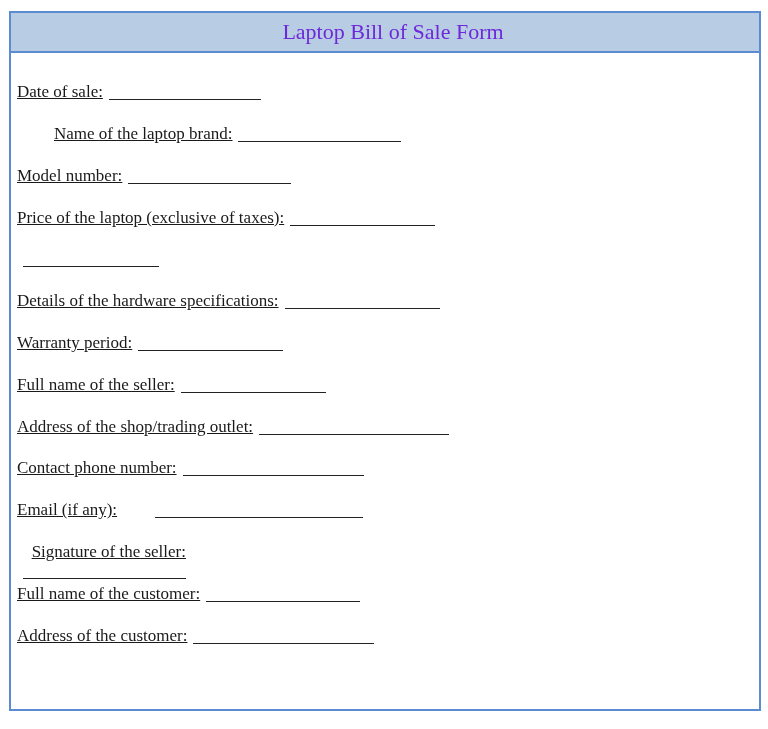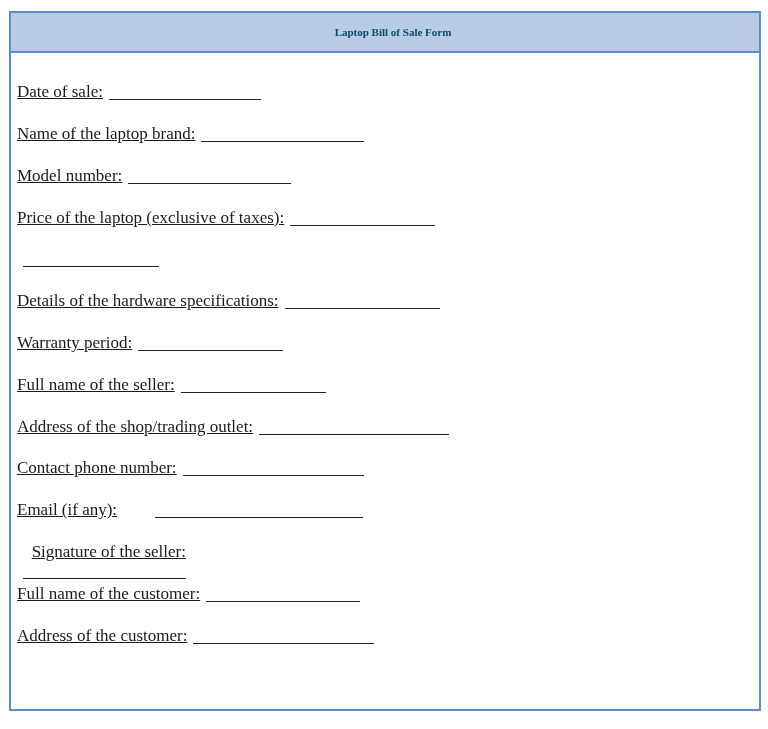--- a/index.html
+++ b/index.html
@@ -28,23 +28,23 @@
     .form-header {
       height: 40px;
       background: #b8cce4;
       border-bottom: 2px solid #5b8bd0;
       display: flex;
       align-items: center;
       justify-content: center;
       box-sizing: border-box;
     }
     .form-title {
-      font-weight: bold;
-      font-size: 11px;
-      color: #0c4a6e;
+      font-weight: normal;
+      font-size: 22px;
+      color: #6d28d9;
       padding-left: 16px;
     }
     .form-body {
       position: relative;
     }
     .field {
       position: absolute;
       left: 6px;
       font-size: 17px;
       line-height: 20px;
@@ -69,21 +69,21 @@
 
 <div class="form-box">
   <div class="form-header">
     <span class="form-title">Laptop Bill of Sale Form</span>
   </div>
   <div class="form-body" id="form-body">
       <div class="field" style="top: 29px;">
         <span class="field-label">Date of sale:</span>
         <span class="field-line" style="width: 152px;"></span>
       </div>
-      <div class="field" style="top: 71px;">
+      <div class="field" style="top: 71px; margin-left: 37px;">
         <span class="field-label">Name of the laptop brand:</span>
         <span class="field-line" style="width: 163px;"></span>
       </div>
       <div class="field" style="top: 113px;">
         <span class="field-label">Model number:</span>
         <span class="field-line" style="width: 163px;"></span>
       </div>
       <div class="field" style="top: 155px;">
         <span class="field-label">Price of the laptop (exclusive of taxes):</span>
         <span class="field-line" style="width: 145px;"></span>

